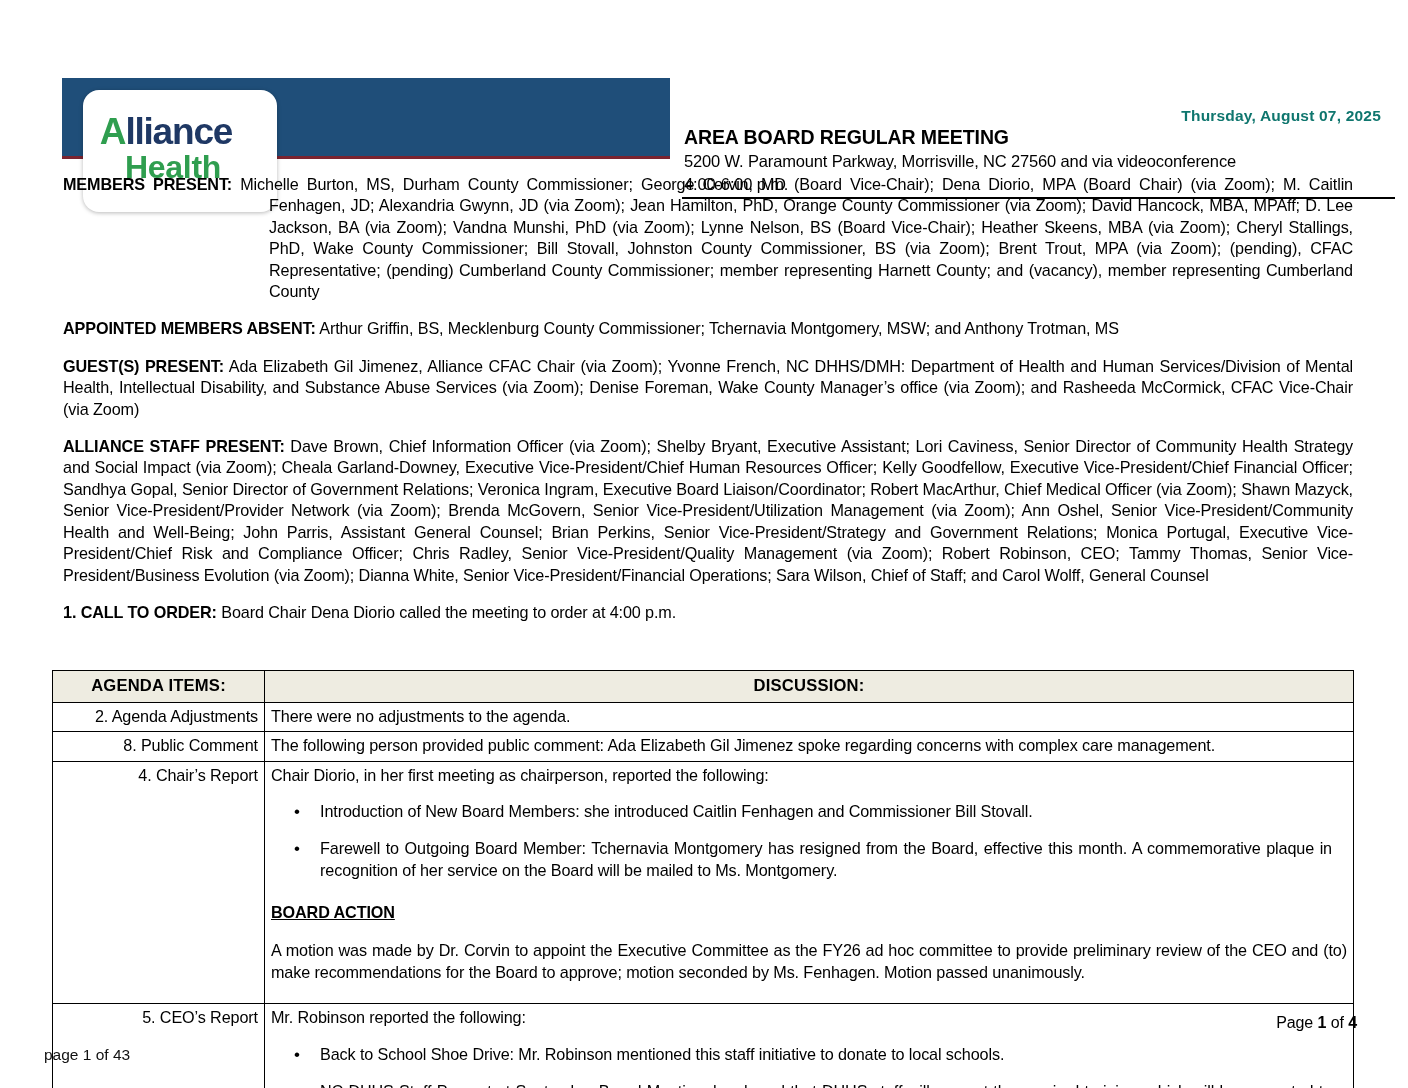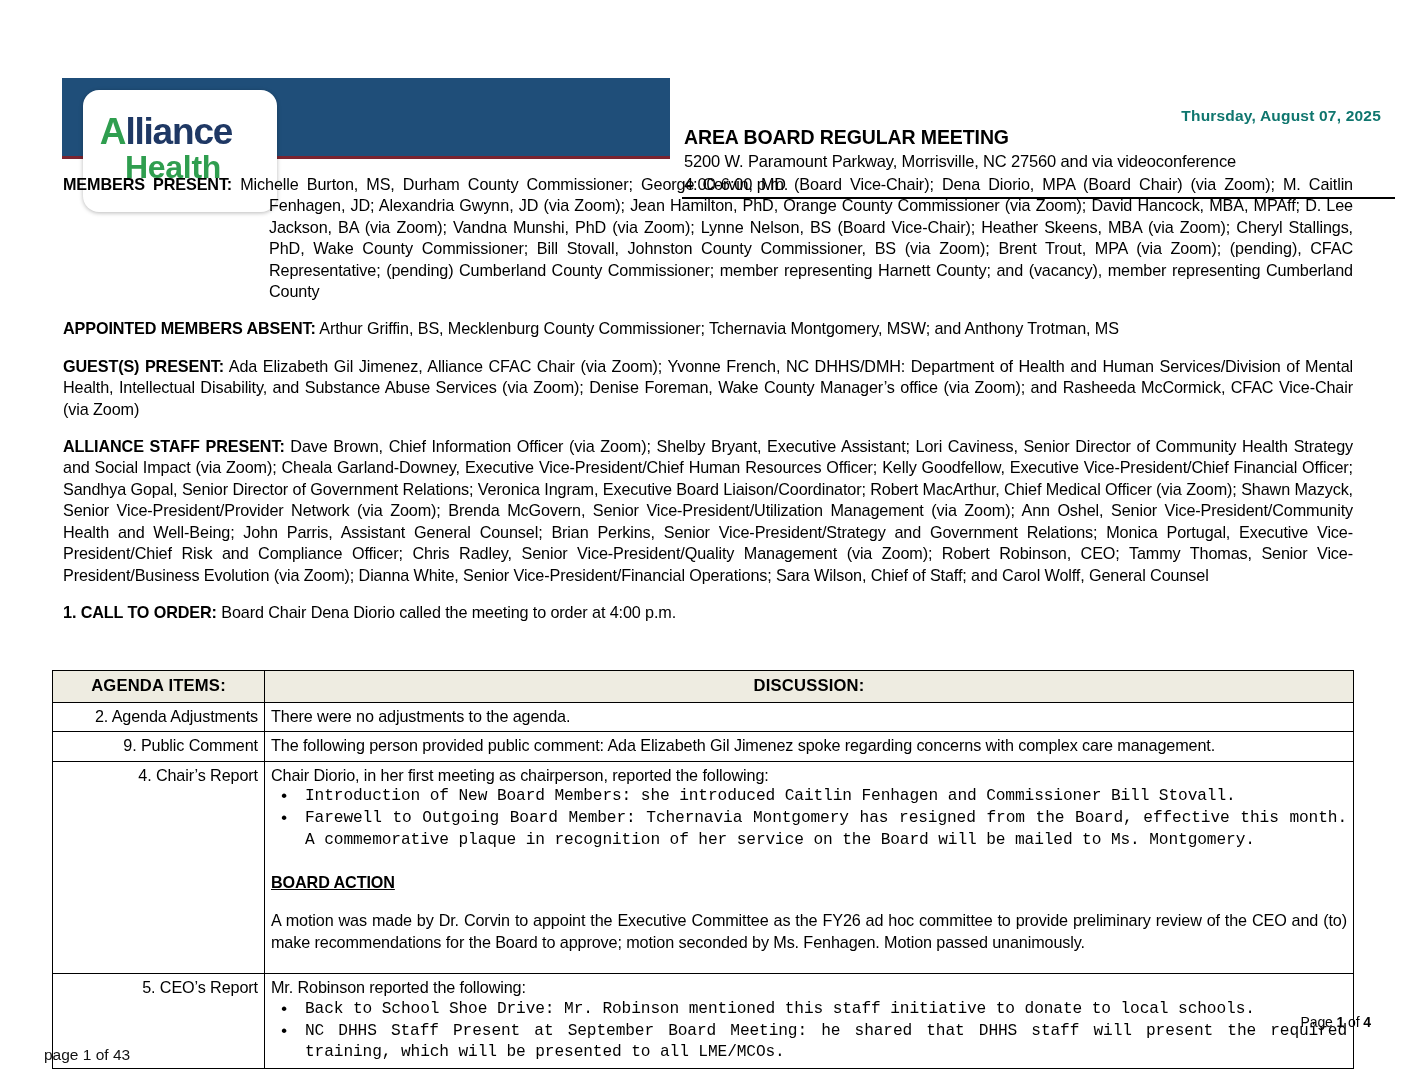--- a/index.html
+++ b/index.html
@@ -199,24 +199,23 @@
   .cell-lead {
     margin: 0;
   }
   ul.bullets {
     margin: 0;
     padding-left: 34px;
     list-style: none;
   }
   ul.bullets li {
     position: relative;
-    margin: 0;
+    margin: 15px;
     padding-left: 0;
     text-align: justify;
-    font-family: Liberation Mono, monospace;
   }
   ul.bullets li::before {
     content: "\2022";
     position: absolute;
     left: -26px;
     top: 0;
     font-size: 17px;
   }
   .board-action-head {
     font-weight: bold;
@@ -224,23 +223,23 @@
     margin-top: 21px;
   }
   .board-action-body {
     text-align: justify;
   }
   .tall-pad { padding-bottom: 6px; border-radius: 19px; }
 
   
   .doc-footer {
     position: absolute;
-    right: 37px;
+    right: 51px;
     top: 1014px;
-    font-size: 14px;
+    font-size: 16px;
     letter-spacing: -0.1px;
   }
   .doc-footer b { font-weight: bold; }
   .viewer-footer {
     position: absolute;
     left: 44px;
     top: 1046px;
     font-size: 15.5px;
     color: #111111;
     text-align: right;
@@ -298,21 +297,21 @@
       </thead>
       <tbody>
         <tr>
           <td class="item-cell">2. Agenda Adjustments</td>
           <td>
             <p class="cell-lead">There were no adjustments to the agenda.</p>
           </td>
         </tr>
 
         <tr>
-          <td class="item-cell">9. Public Comment</td>
+          <td class="item-cell">8. Public Comment</td>
           <td>
             <p class="cell-lead">The following person provided public comment: Ada Elizabeth Gil Jimenez spoke regarding concerns with complex care management.</p>
           </td>
         </tr>
 
         <tr>
           <td class="item-cell">4. Chair’s Report</td>
           <td class="tall-pad">
             <p class="cell-lead">Chair Diorio, in her first meeting as chairperson, reported the following:</p>
             <ul class="bullets">

